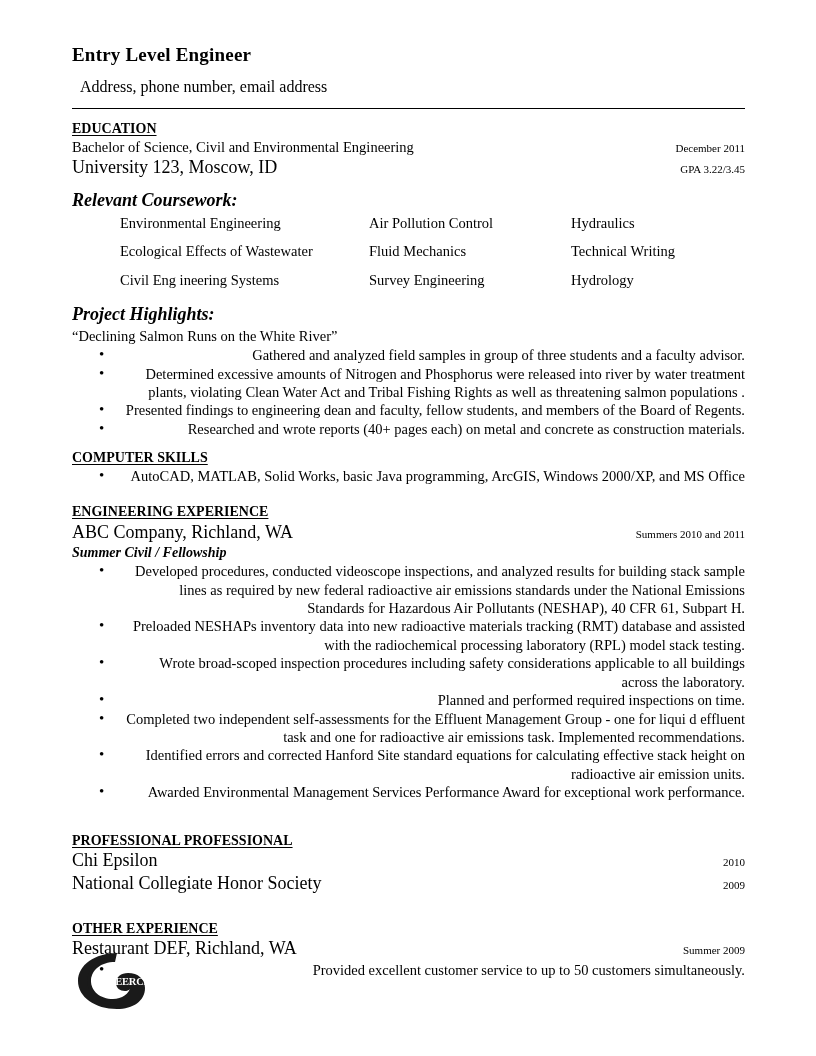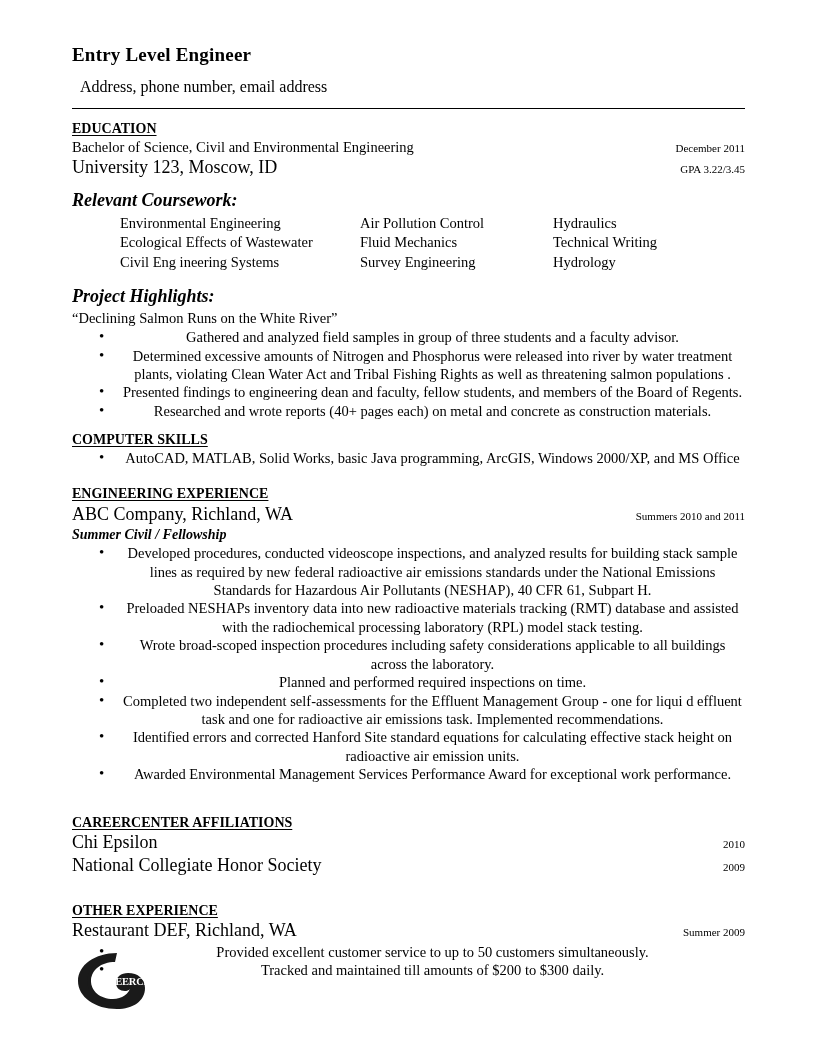--- a/index.html
+++ b/index.html
@@ -101,40 +101,41 @@
     padding-top: 9px;
   }
   .coursework-label {
     padding-left: 0px;
   }
   .course-grid {
     display: grid;
     grid-template-columns: 240px 193px 240px;
     padding-left: 48px;
     padding-top: 2px;
+    gap: 9px;
   }
   .course-cell {
     font-size: 14.5px;
     line-height: 1.33;
     white-space: nowrap;
   }
 
   
   ul.bul {
     list-style: none;
     margin: 0;
     padding: 0;
   }
   ul.bul > li {
     position: relative;
     font-size: 14.5px;
     line-height: 1.27;
     padding-left: 48px;
     margin: 0;
-    text-align: center;
+    text-align: right;
   }
   ul.bul > li::before {
     content: "\2022";
     position: absolute;
     left: 27px;
     top: -1px;
     font-size: 15px;
   }
 
   .proj-quote {
@@ -254,21 +255,21 @@
     <li>Wrote broad-scoped inspection procedures including safety considerations applicable to all buildings across the laboratory.</li>
     <li>Planned and performed required inspections on time.</li>
     <li>Completed two independent self-assessments for the Effluent Management Group - one for liqui d effluent task and one for radioactive air emissions task.  Implemented recommendations.</li>
     <li>Identified errors and corrected Hanford Site standard equations for calculating  effective stack height on radioactive air emission units.</li>
     <li>Awarded Environmental  Management Services Performance Award for exceptional work performance.</li>
   </ul>
 
   <div class="gap-lg"></div>
 
   <div class="section-head-wrap">
-    <div class="section-head">CAREERCENTER AFFILIATIONS</div>
+    <div class="section-head">PROFESSIONAL PROFESSIONAL</div>
   </div>
   <div class="row">
     <div class="plain-line">Chi Epsilon</div>
     <div class="right">2010</div>
   </div>
   <div class="row">
     <div class="plain-line">National Collegiate Honor Society</div>
     <div class="right">2009</div>
   </div>
 
@@ -276,21 +277,20 @@
 
   <div class="section-head-wrap">
     <div class="section-head">OTHER EXPERIENCE</div>
   </div>
   <div class="row">
     <div class="plain-line">Restaurant DEF, Richland, WA</div>
     <div class="right">Summer 2009</div>
   </div>
   <ul class="bul">
     <li>Provided excellent customer service to up to 50 customers simultaneously.</li>
-    <li>Tracked and maintained till amounts of $200 to $300 daily.</li>
   </ul>
 
   <div class="footer">
     <div class="logo">
       <svg width="84" height="58" viewBox="0 0 84 58" xmlns="http://www.w3.org/2000/svg">
 
         <path d="M42 1
                  C 20 1, 3 13, 3 29
                  C 3 45, 20 57, 42 57
                  C 58 57, 70 49, 70 36

